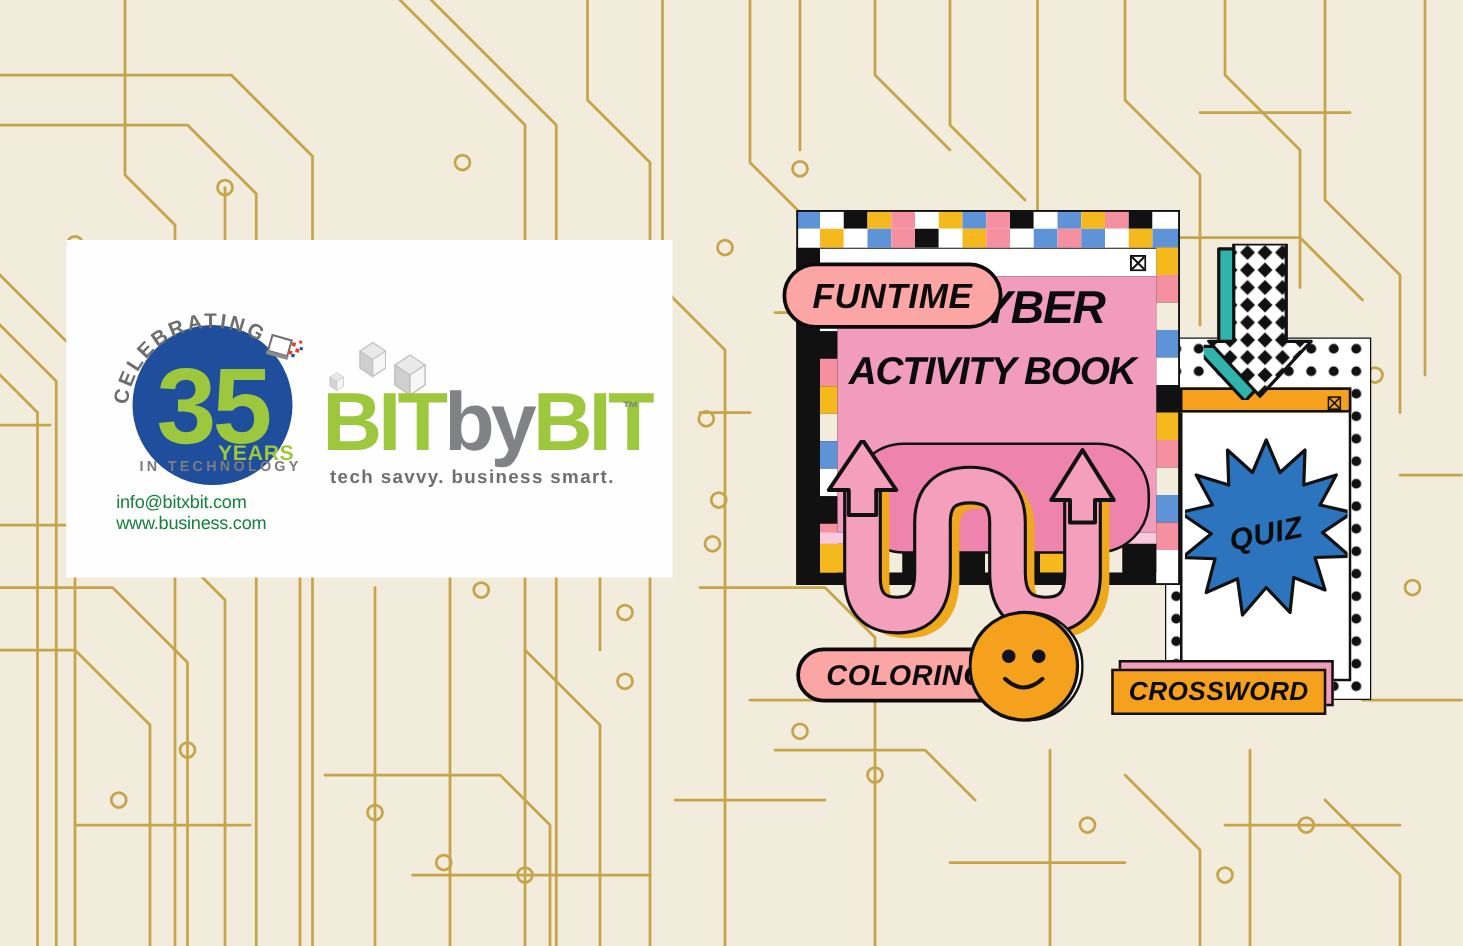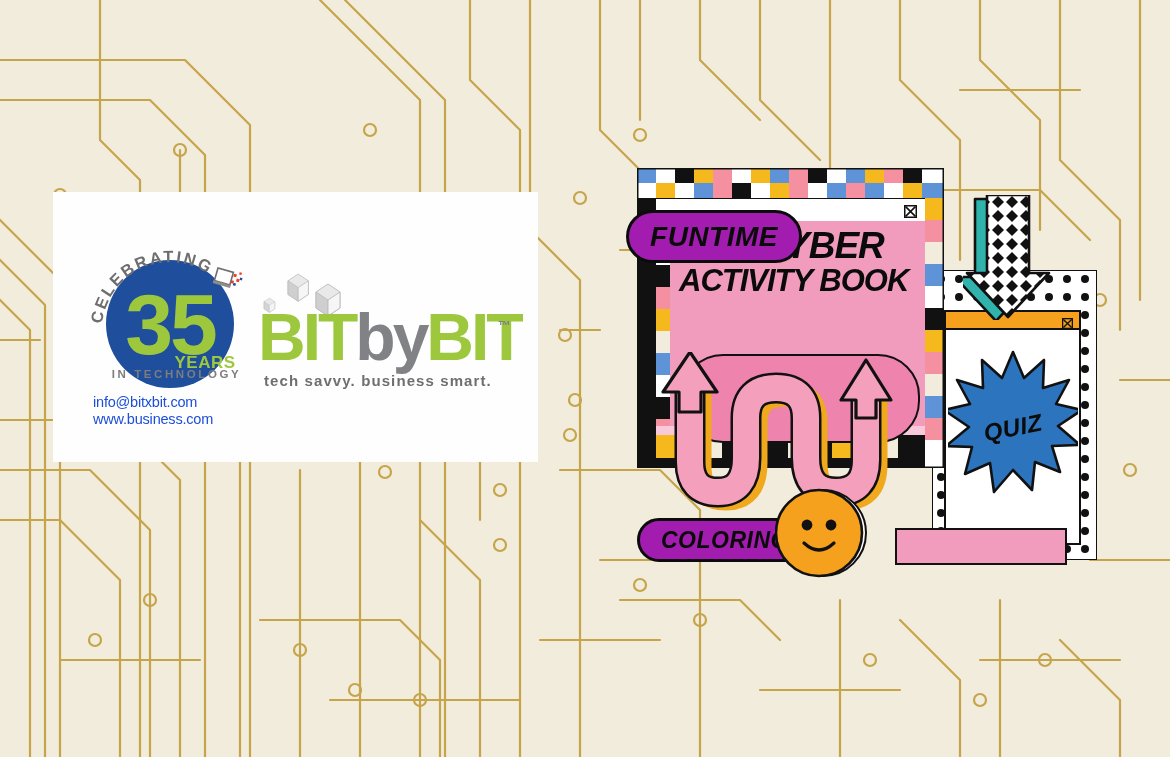--- a/index.html
+++ b/index.html
@@ -20,21 +20,21 @@
     background:#fefefe;z-index:5;
   }
   .badge-wrap{position:absolute;left:33px;top:40px;width:175px;height:175px;}
   .badge-wrap svg{display:block;}
   .in-technology{
     position:absolute;left:36px;top:176px;width:175px;text-align:center;
     font-size:11.5px;letter-spacing:2.6px;font-weight:700;color:#7d7d7d;
   }
   .contact{
     position:absolute;left:40px;top:202px;
-    font-size:14.5px;line-height:16.5px;color:#1d4ed8;letter-spacing:-0.2px;
+    font-size:14.5px;line-height:16.5px;color:#15803d;letter-spacing:-0.2px;
   }
   .contact div{white-space:nowrap;}
   .bitbybit{position:absolute;left:205px;top:72px;width:265px;height:130px;text-align:right;}
   .bitbybit svg{display:block;}
 
   
   .book-window{
     position:absolute;left:637px;top:168px;width:307px;height:300px;z-index:8;
   }
   .checker-frame{position:absolute;inset:0;}
@@ -50,30 +50,30 @@
   }
   .pink-panel-strip{
     position:absolute;left:19px;top:258px;width:269px;height:9px;background:#f7c9da;
   }
   .book-title{
     position:absolute;left:42px;top:60px;width:250px;z-index:3;
     font-weight:900;font-style:italic;color:#0b0b0b;
     letter-spacing:-1px;line-height:0.98;
   }
   .book-title .l1{font-size:37px;display:block;}
-  .book-title .l2{font-size:31px;display:block;margin-top:2px;}
+  .book-title .l2{font-size:31px;display:block;margin-top:18px;}
   .rounded-pink{
     position:absolute;left:44px;top:186px;width:235px;height:85px;
     background:#ee83ae;border:2.5px solid #111;border-radius:42px;z-index:2;
   }
 
   
   .pill{
     position:absolute;display:flex;align-items:center;justify-content:center;
-    background:#a21caf;border:3px solid #0b0b0b;border-radius:40px;
+    background:#fca5a5;border:3px solid #0b0b0b;border-radius:40px;
     font-weight:900;font-style:italic;color:#0b0b0b;
     letter-spacing:0.5px;z-index:20;
   }
   .pill-funtime{left:626px;top:210px;width:170px;height:47px;font-size:28px;}
   .pill-coloring{left:637px;top:518px;width:177px;height:44px;font-size:23px;
     padding-right:24px;box-sizing:border-box;justify-content:flex-start;padding-left:21px;}
 
   
   .swirl{position:absolute;left:660px;top:352px;width:290px;height:165px;z-index:22;}
   .swirl svg{display:block;}
@@ -468,15 +468,18 @@
         <polygon points="65,2 76,28 96,10 95,38 121,30 108,54 134,60 110,76 132,95
                          104,96 112,122 87,112 84,140 65,120 46,142 42,113 17,124
                          24,97 -2,96 21,77 -4,60 22,54 9,30 35,38 34,10 54,28" fill="#2c74bd" stroke="#111" stroke-width="2.6" stroke-linejoin="round"></polygon>
       </svg>
       <div class="quiz-label">QUIZ</div>
     </div>
   </div>
 
   <div class="crossword">
     <div class="cw-shadow"></div>
+    <div class="cw-main">
+      <span>CROSSWORD</span>
+    </div>
   </div>
 
 </div>
 
 </body></html>

